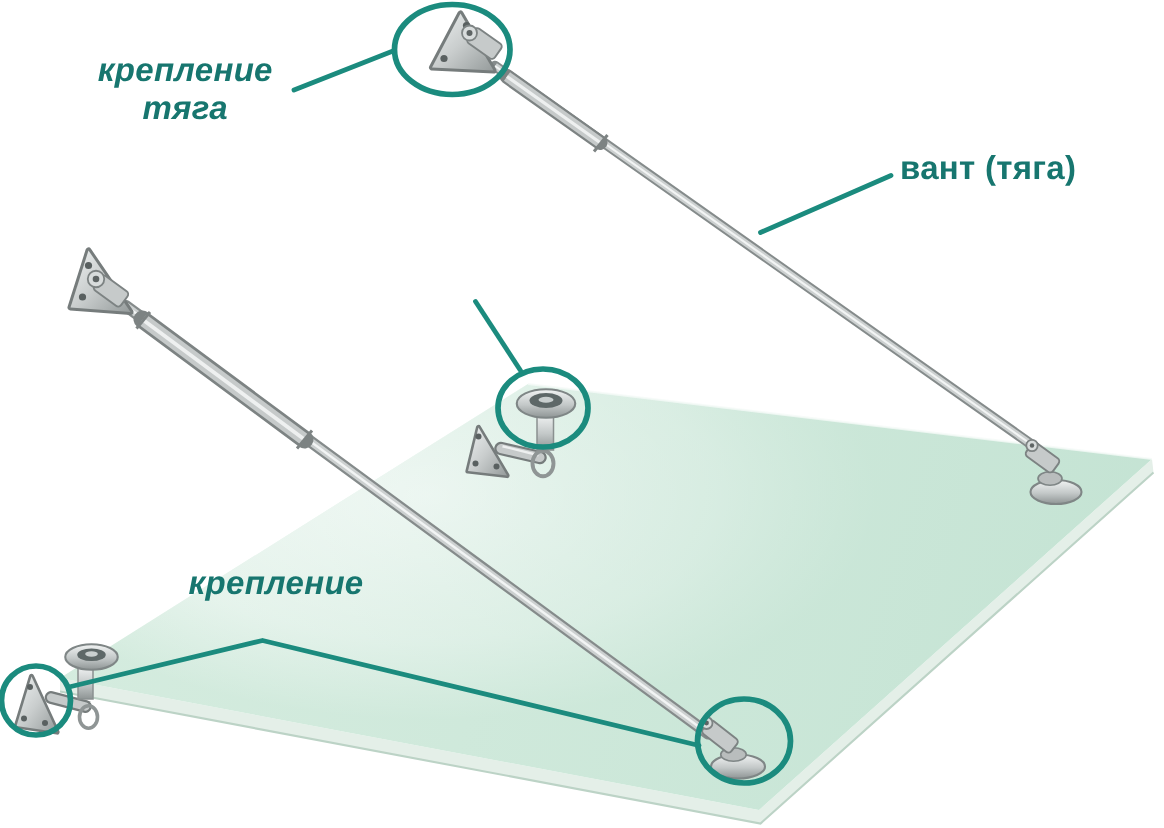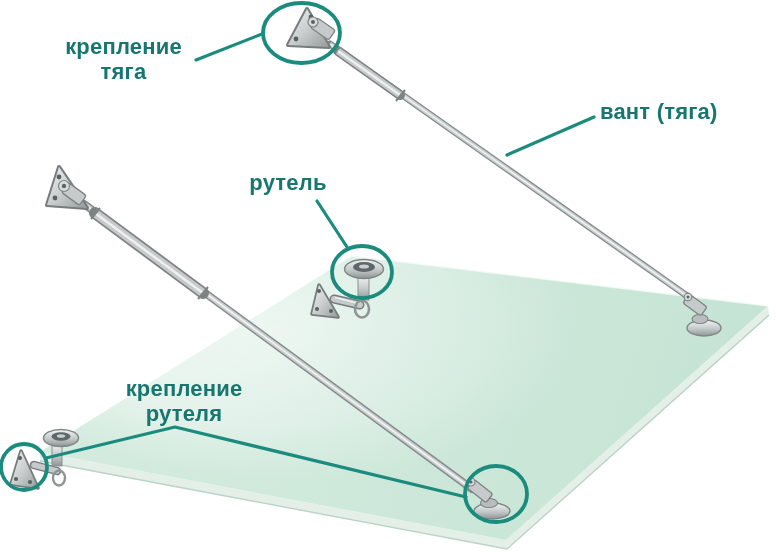--- a/index.html
+++ b/index.html
@@ -7,21 +7,21 @@
     position:relative; width:776px; height:552px; background:#ffffff;
     overflow:hidden; font-family:"Liberation Sans", sans-serif;
   }
   #canvas svg { position:absolute; left:0; top:0; }
   .label {
     position:absolute; color:#17766f; font-weight:bold;
     font-size:22px; line-height:25px; text-align:center;
     letter-spacing:0.2px; white-space:nowrap;
     font-family:"Liberation Sans", sans-serif;
   }
-  .label span { display:block; }
+  .label span { display:block;font-style:italic; }
   .label.single { text-align:left; }
 </style>
 </head>
 <body>
 
 <div id="canvas">
 
   <svg width="776" height="552" viewBox="0 0 776 552">
     <defs>
       <linearGradient id="gPlate" x1="0" y1="0" x2="1" y2="1">
@@ -174,20 +174,18 @@
     </g>
   </svg>
 
   <div class="label" style="left:46px; top:34px; width:155px;">
     <span>крепление</span>
     <span>тяга</span>
   </div>
 
   <div class="label single" style="left:600px; top:99px;">вант (тяга)</div>
 
-  <div class="label" style="left:243px; top:170px; width:90px;">рутель</div>
 
   <div class="label" style="left:108px; top:376px; width:152px;">
     <span>крепление</span>
-    <span>рутеля</span>
   </div>
 
 </div>
 
 </body></html>

